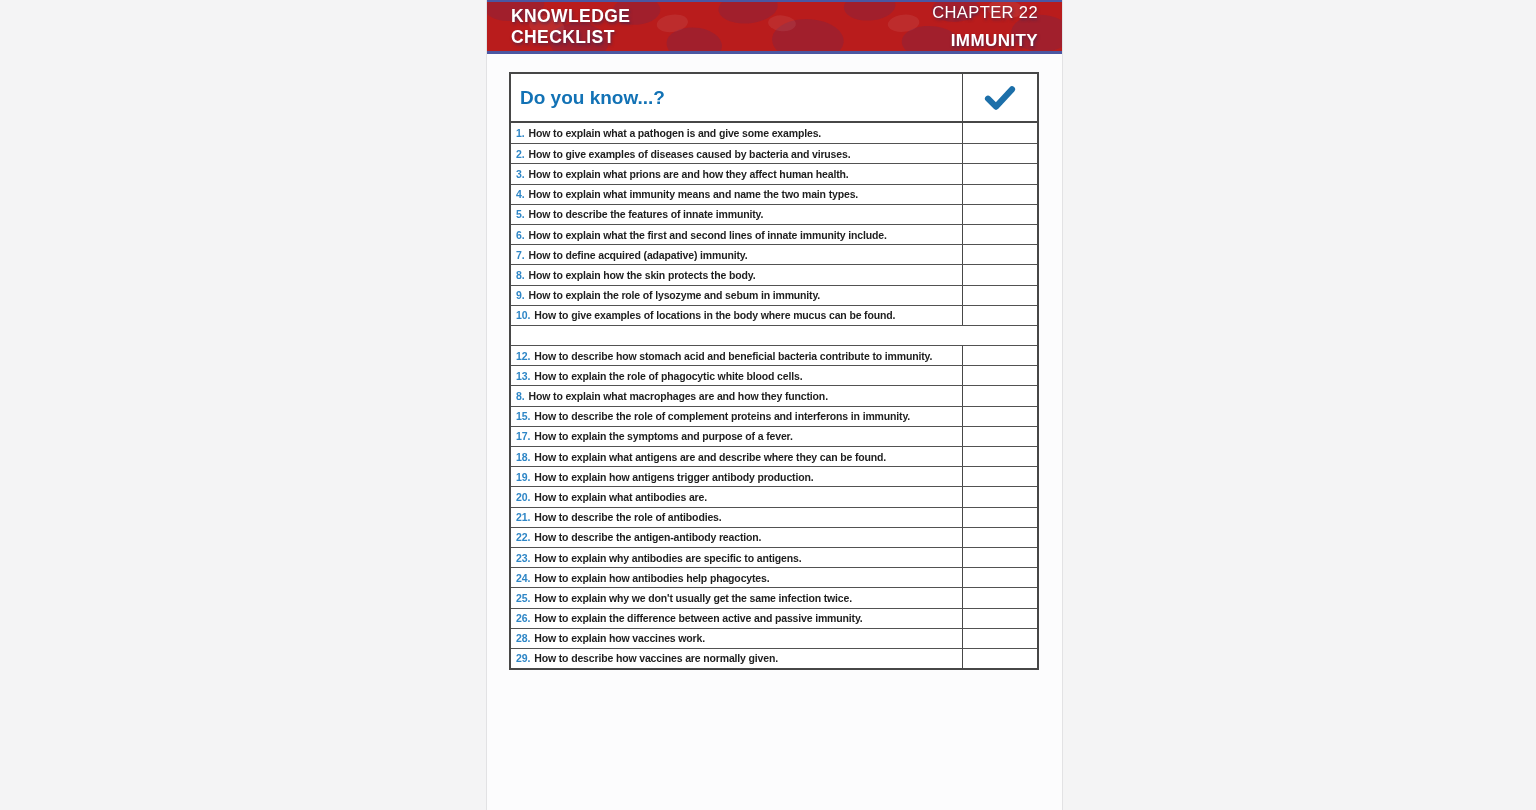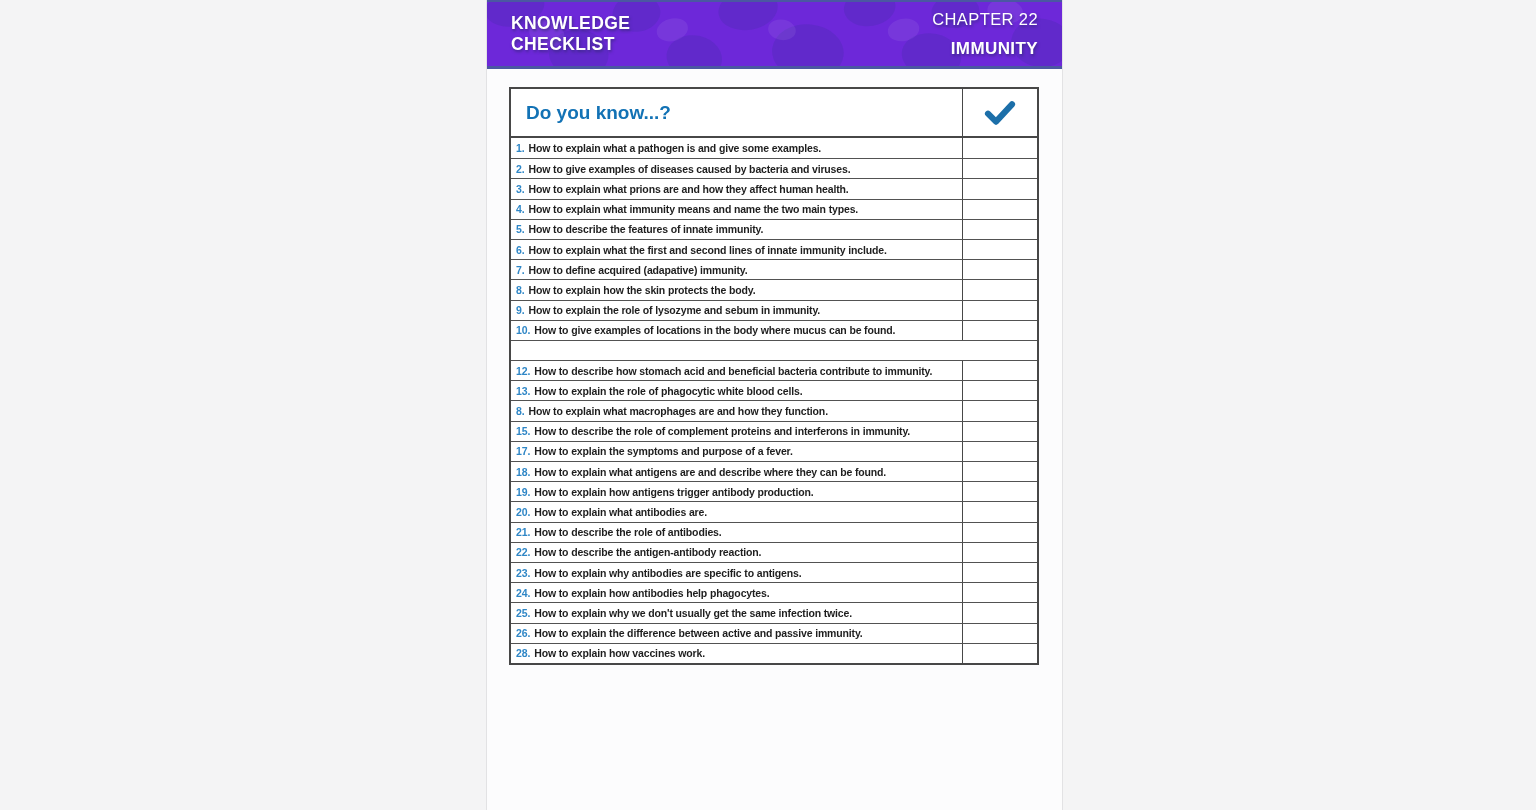--- a/index.html
+++ b/index.html
@@ -17,22 +17,22 @@
     width: 577px;
     height: 810px;
     background: #fcfcfd;
     border-left: 1px solid #e2e2e4;
     border-right: 1px solid #e2e2e4;
   }
   
   .banner {
     position: relative;
     width: 100%;
-    height: 69px;
-    background: #6d28d9;
+    height: 54px;
+    background: #b91c1c;
     border-top: 2px solid #4b57a2;
     border-bottom: 3px solid #4b57a2;
     overflow: hidden;
     display: flex;
     align-items: center;
     justify-content: space-between;
     padding: 0 24px;
   }
   .banner svg.blobs {
     position: absolute;
@@ -71,21 +71,21 @@
   .thead {
     display: flex;
     height: 49px;
     border-bottom: 2px solid #474747;
   }
   .th-q {
     width: 452px;
     border-right: 1.5px solid #474747;
     display: flex;
     align-items: center;
-    padding-left: 15px;
+    padding-left: 9px;
   }
   .th-q span {
     color: #1272b5;
     font-size: 19px;
     font-weight: bold;
   }
   .th-check {
     flex: 1;
     display: flex;
     align-items: center;
@@ -369,16 +369,23 @@
 
 
   <div class="row">
     <div class="cell-q">
       <span class="num">28.</span>
       <span class="txt">How to explain how vaccines work.</span>
     </div>
     <div class="cell-check"></div>
   </div>
 
+  <div class="row">
+    <div class="cell-q">
+      <span class="num">29.</span>
+      <span class="txt">How to describe how vaccines are normally given.</span>
+    </div>
+    <div class="cell-check"></div>
+  </div>
 </div>
   </div>
 
 </div>
 
 </body></html>

